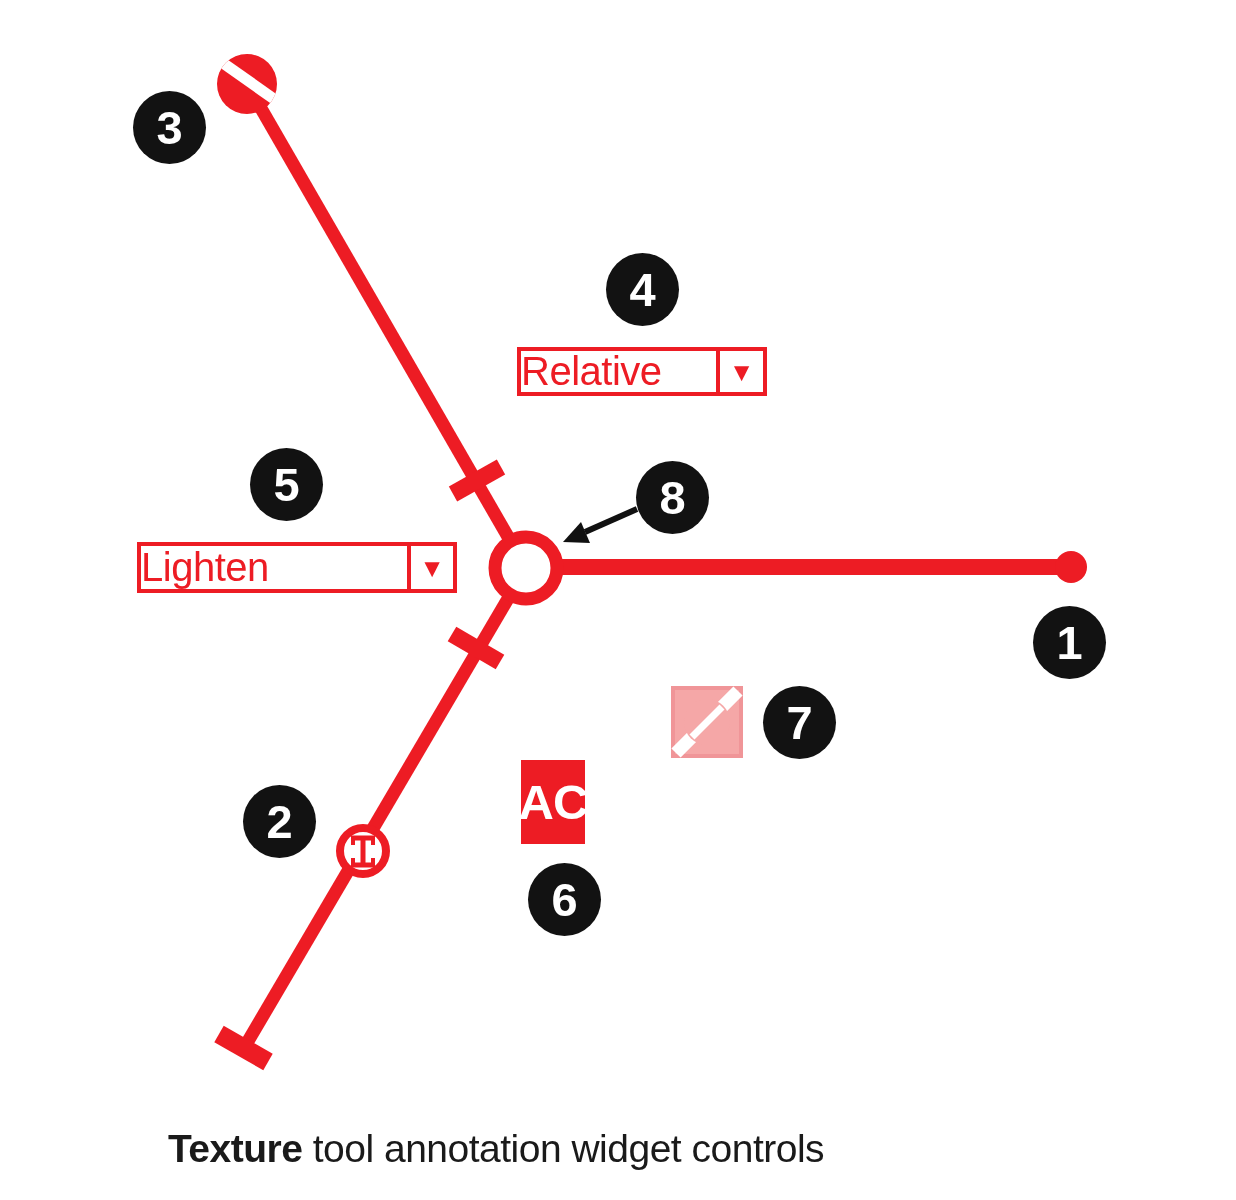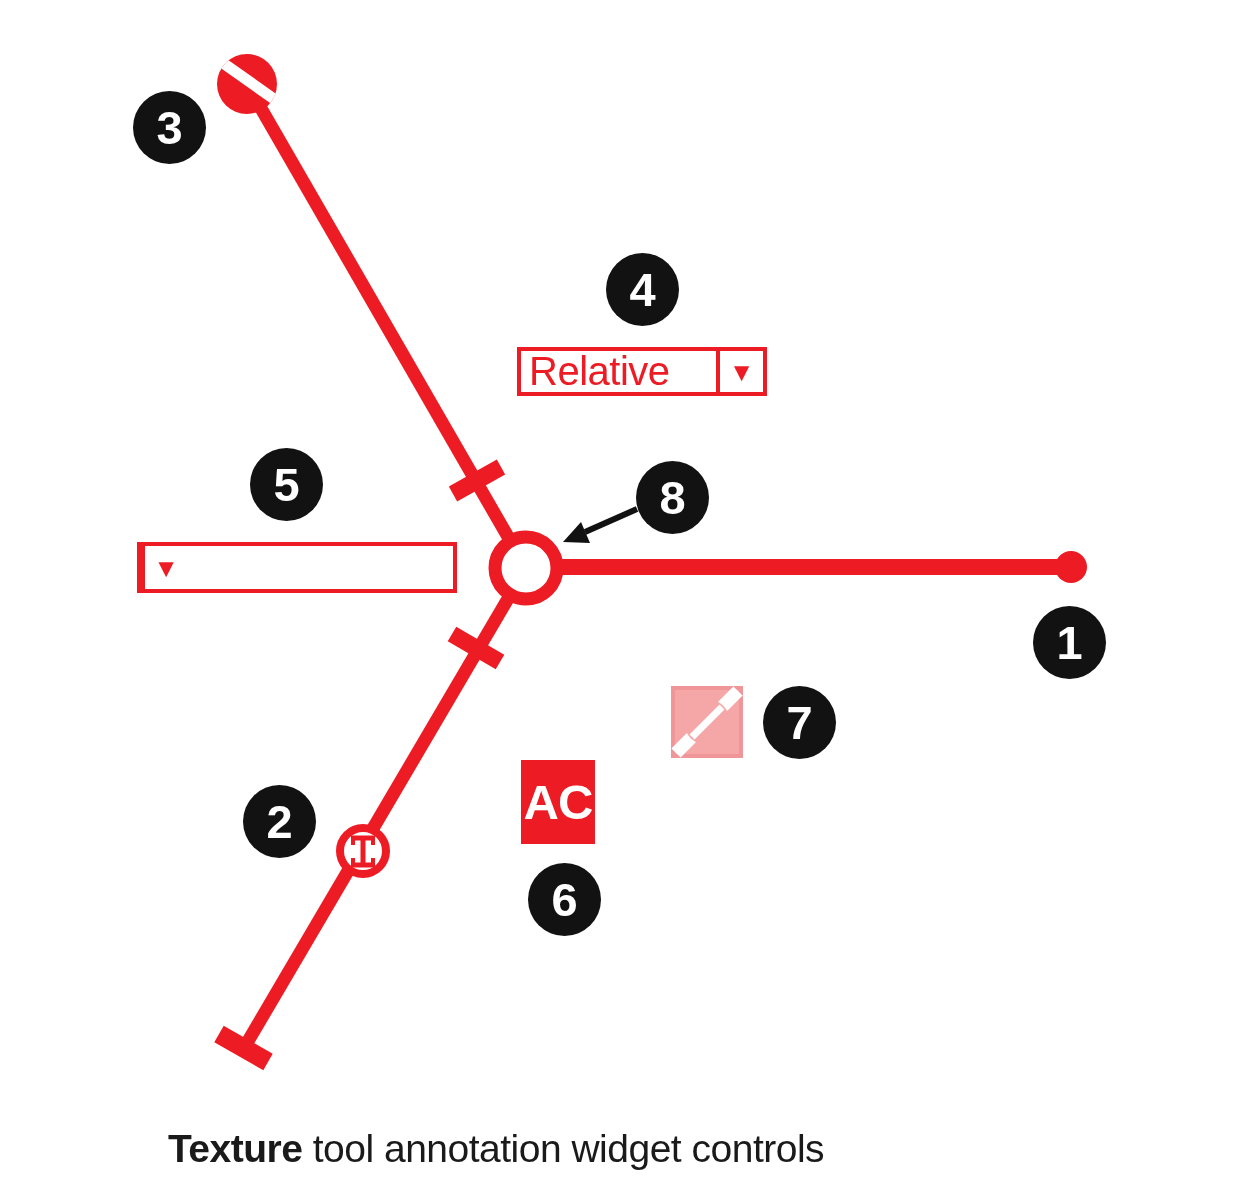--- a/index.html
+++ b/index.html
@@ -18,34 +18,34 @@
   .badge{
     position:absolute;width:73px;height:73px;border-radius:50%;
     background:var(--badge);color:#ffffff;display:flex;align-items:center;
     justify-content:center;font-size:47px;font-weight:bold;line-height:1;
   }
   .dropdown{
     position:absolute;display:flex;align-items:stretch;background:#ffffff;
     border:4px solid var(--red);color:var(--red);box-sizing:border-box;
   }
   .dropdown .value{
-    flex:1;display:flex;align-items:center;padding-left:8px;
+    flex:1;display:flex;align-items:center;padding-left:0;
     font-size:40px;letter-spacing:-0.5px;white-space:nowrap;overflow:hidden;
   }
   .dropdown .arrow-box{
     display:flex;align-items:center;justify-content:center;
     border-left:4px solid var(--red);
   }
   .dropdown .arrow-box .chev{font-size:26px;line-height:1;color:var(--red);}
   .dd-relative{left:517px;top:347px;width:250px;height:49px;}
   .dd-relative .arrow-box{width:43px;}
   .dd-lighten{left:137px;top:542px;width:320px;height:51px;}
   .dd-lighten .arrow-box{width:42px;}
   .ac-button{
-    position:absolute;left:521px;top:760px;width:74px;height:84px;
+    position:absolute;left:521px;top:760px;width:64px;height:84px;
     background:var(--red);color:#ffffff;display:flex;align-items:center;
     justify-content:center;font-size:49px;font-weight:bold;letter-spacing:-1px;
   }
   .swatch{position:absolute;left:671px;top:686px;width:72px;height:72px;}
   .caption{
     position:absolute;left:0;top:1126px;width:992px;text-align:center;
     font-size:39px;color:var(--text);letter-spacing:-0.5px;line-height:1.2;
   }
   .caption .cap-bold{font-weight:bold;}
 </style>
@@ -127,20 +127,21 @@
   </div>
 
   <div class="dropdown dd-relative">
     <span class="value">Relative</span>
     <span class="arrow-box">
       <span class="chev">▼</span>
     </span>
   </div>
 
   <div class="dropdown dd-lighten">
+    <span class="value">Lighten</span>
     <span class="arrow-box">
       <span class="chev">▼</span>
     </span>
   </div>
 
   <div class="ac-button">
     <span>AC</span>
   </div>
 
   <svg class="swatch" width="72" height="72" viewBox="0 0 72 72">

